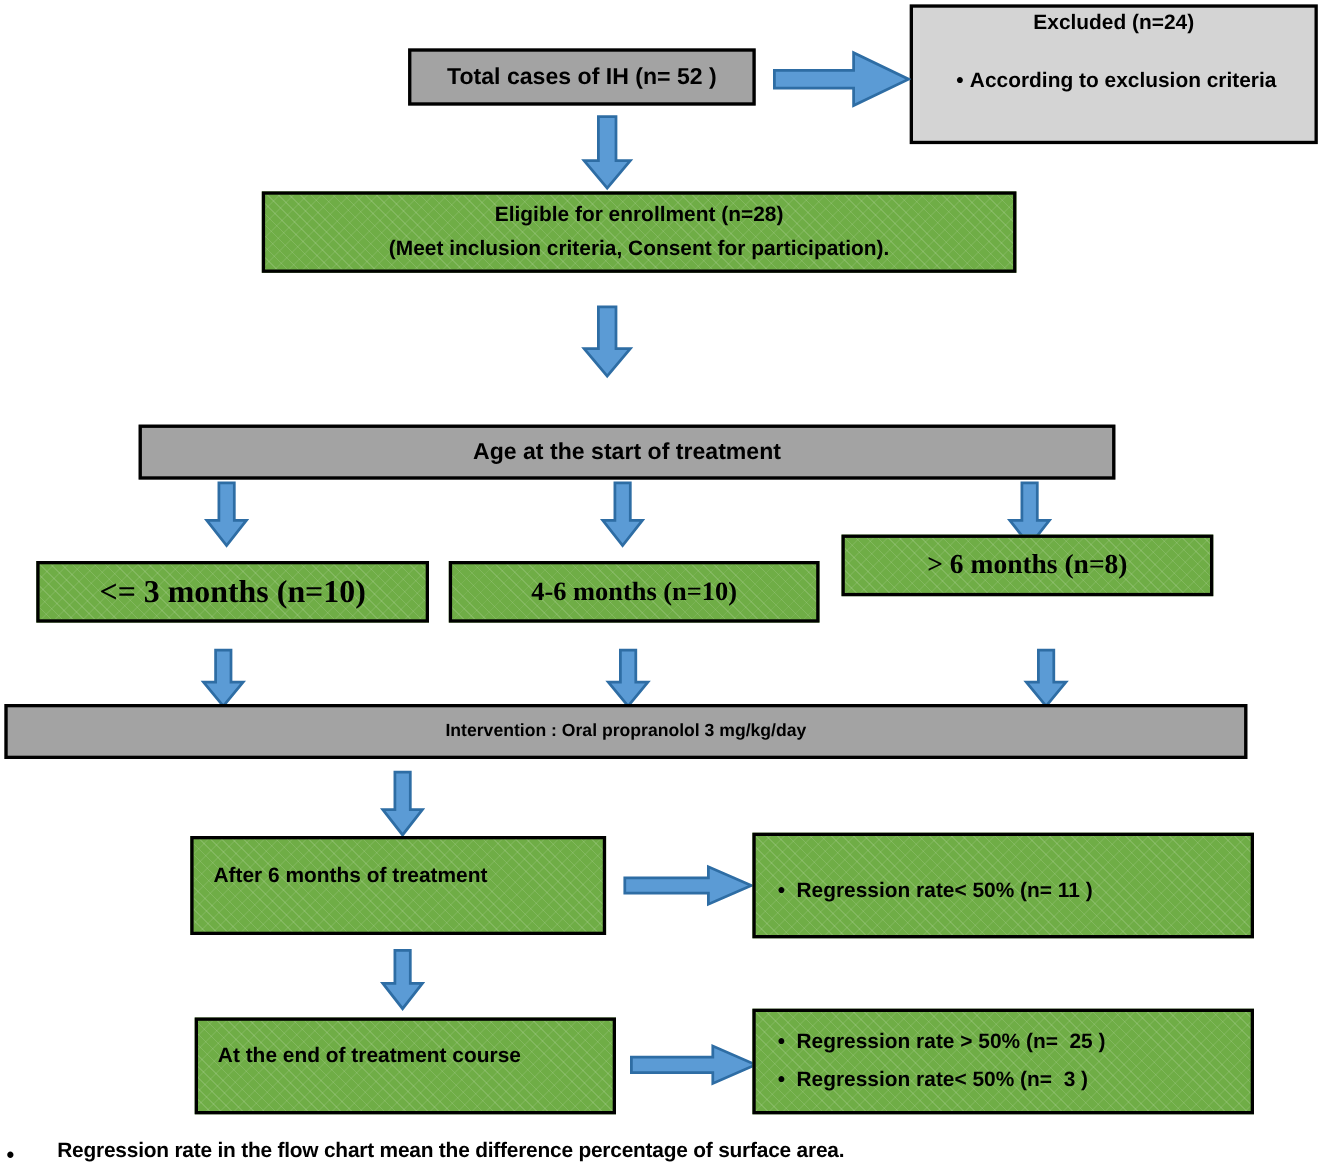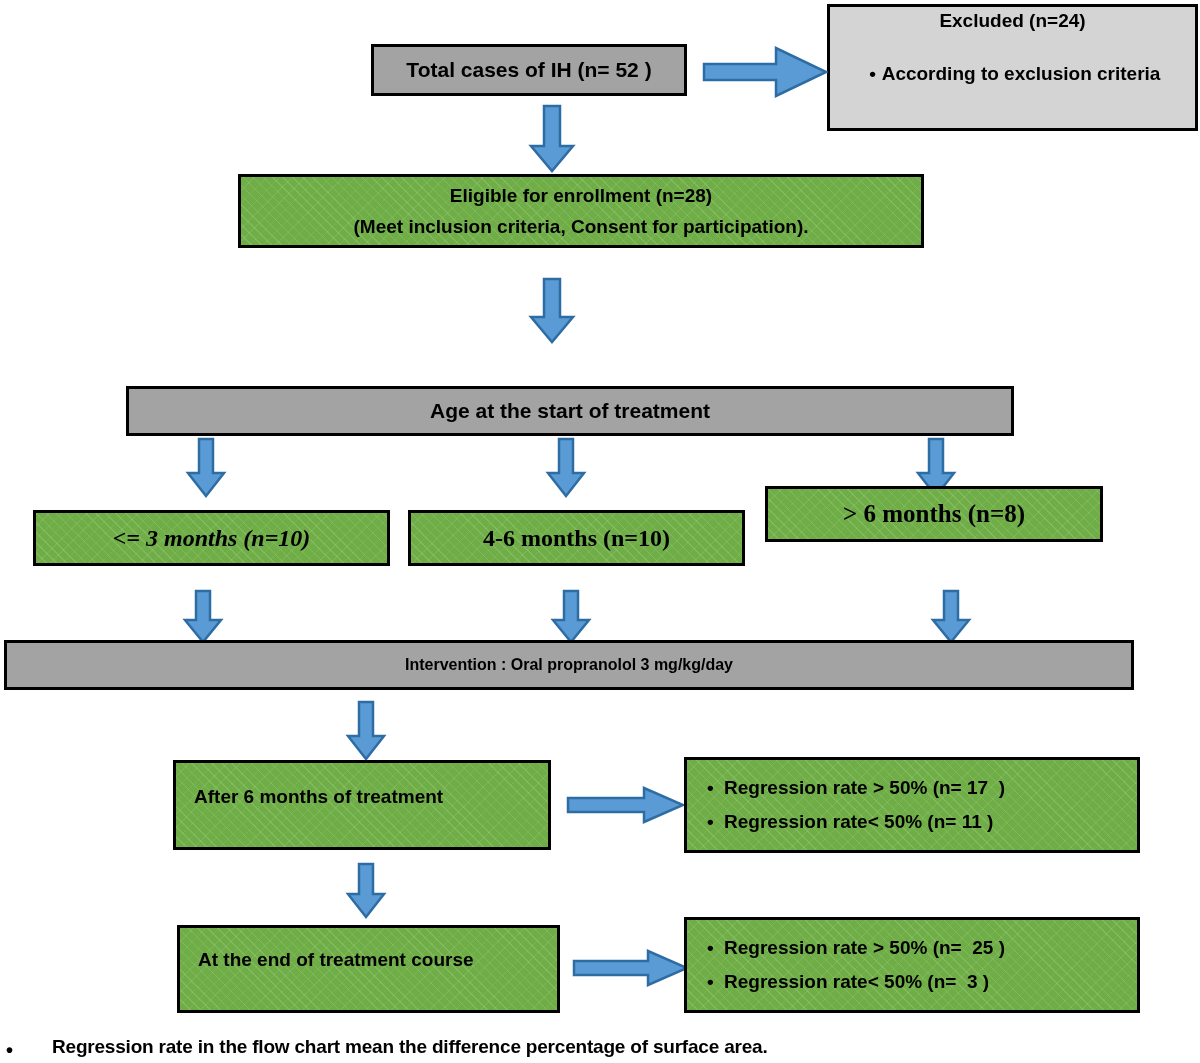--- a/index.html
+++ b/index.html
@@ -133,21 +133,21 @@
     <svg viewBox="0 0 42 62" preserveAspectRatio="none">
       <polygon points="14,2 28,2 28,36 39,36 21,59 3,36 14,36" fill="#5B9BD5" stroke="#2E6DA4" stroke-width="2.5" stroke-linejoin="miter"></polygon>
     </svg>
   </div>
   <div class="arrow" style="left:915px; top:437px; width:42px; height:62px;">
     <svg viewBox="0 0 42 62" preserveAspectRatio="none">
       <polygon points="14,2 28,2 28,36 39,36 21,59 3,36 14,36" fill="#5B9BD5" stroke="#2E6DA4" stroke-width="2.5" stroke-linejoin="miter"></polygon>
     </svg>
   </div>
 
-  <div class="box green center serifbox" style="left:33px; top:510px; width:357px; height:56px; font-size:24px;font-style:italic;">
+  <div class="box green center serifbox" style="left:33px; top:510px; width:357px; height:56px; font-size:29px;">
     <span class="line">&lt;= 3 months (n=10)</span>
   </div>
   <div class="box green center serifbox" style="left:408px; top:510px; width:337px; height:56px; font-size:24px;">
     <span class="line">4-6 months (n=10)</span>
   </div>
   <div class="box green center serifbox" style="left:765px; top:486px; width:338px; height:56px; font-size:25px;">
     <span class="line">&gt; 6 months (n=8)</span>
   </div>
 
   <div class="arrow" style="left:182px; top:589px; width:42px; height:56px;">
@@ -180,21 +180,20 @@
     <span class="line">After 6 months of treatment</span>
   </div>
 
   <div class="arrow" style="left:566px; top:785px; width:120px; height:40px;">
     <svg viewBox="0 0 120 40" preserveAspectRatio="none">
       <polygon points="2,13 78,13 78,3 117,20 78,37 78,27 2,27" fill="#5B9BD5" stroke="#2E6DA4" stroke-width="2.5" stroke-linejoin="miter"></polygon>
     </svg>
   </div>
 
   <div class="box green left" style="left:684px; top:757px; width:456px; height:96px; font-size:19px; padding-left:20px;">
-    <span class="bullet-line">Regression rate &gt; 50% (n= 17  )</span>
     <span class="bullet-line" style="margin-top:10px;">Regression rate&lt; 50% (n= 11 )</span>
   </div>
 
   <div class="arrow" style="left:345px; top:862px; width:42px; height:58px;">
     <svg viewBox="0 0 42 58" preserveAspectRatio="none">
       <polygon points="14,2 28,2 28,32 39,32 21,55 3,32 14,32" fill="#5B9BD5" stroke="#2E6DA4" stroke-width="2.5" stroke-linejoin="miter"></polygon>
     </svg>
   </div>
 
   <div class="box green left" style="left:177px; top:925px; width:383px; height:88px; font-size:19px; padding-left:18px; justify-content:flex-start; padding-top:20px;">

